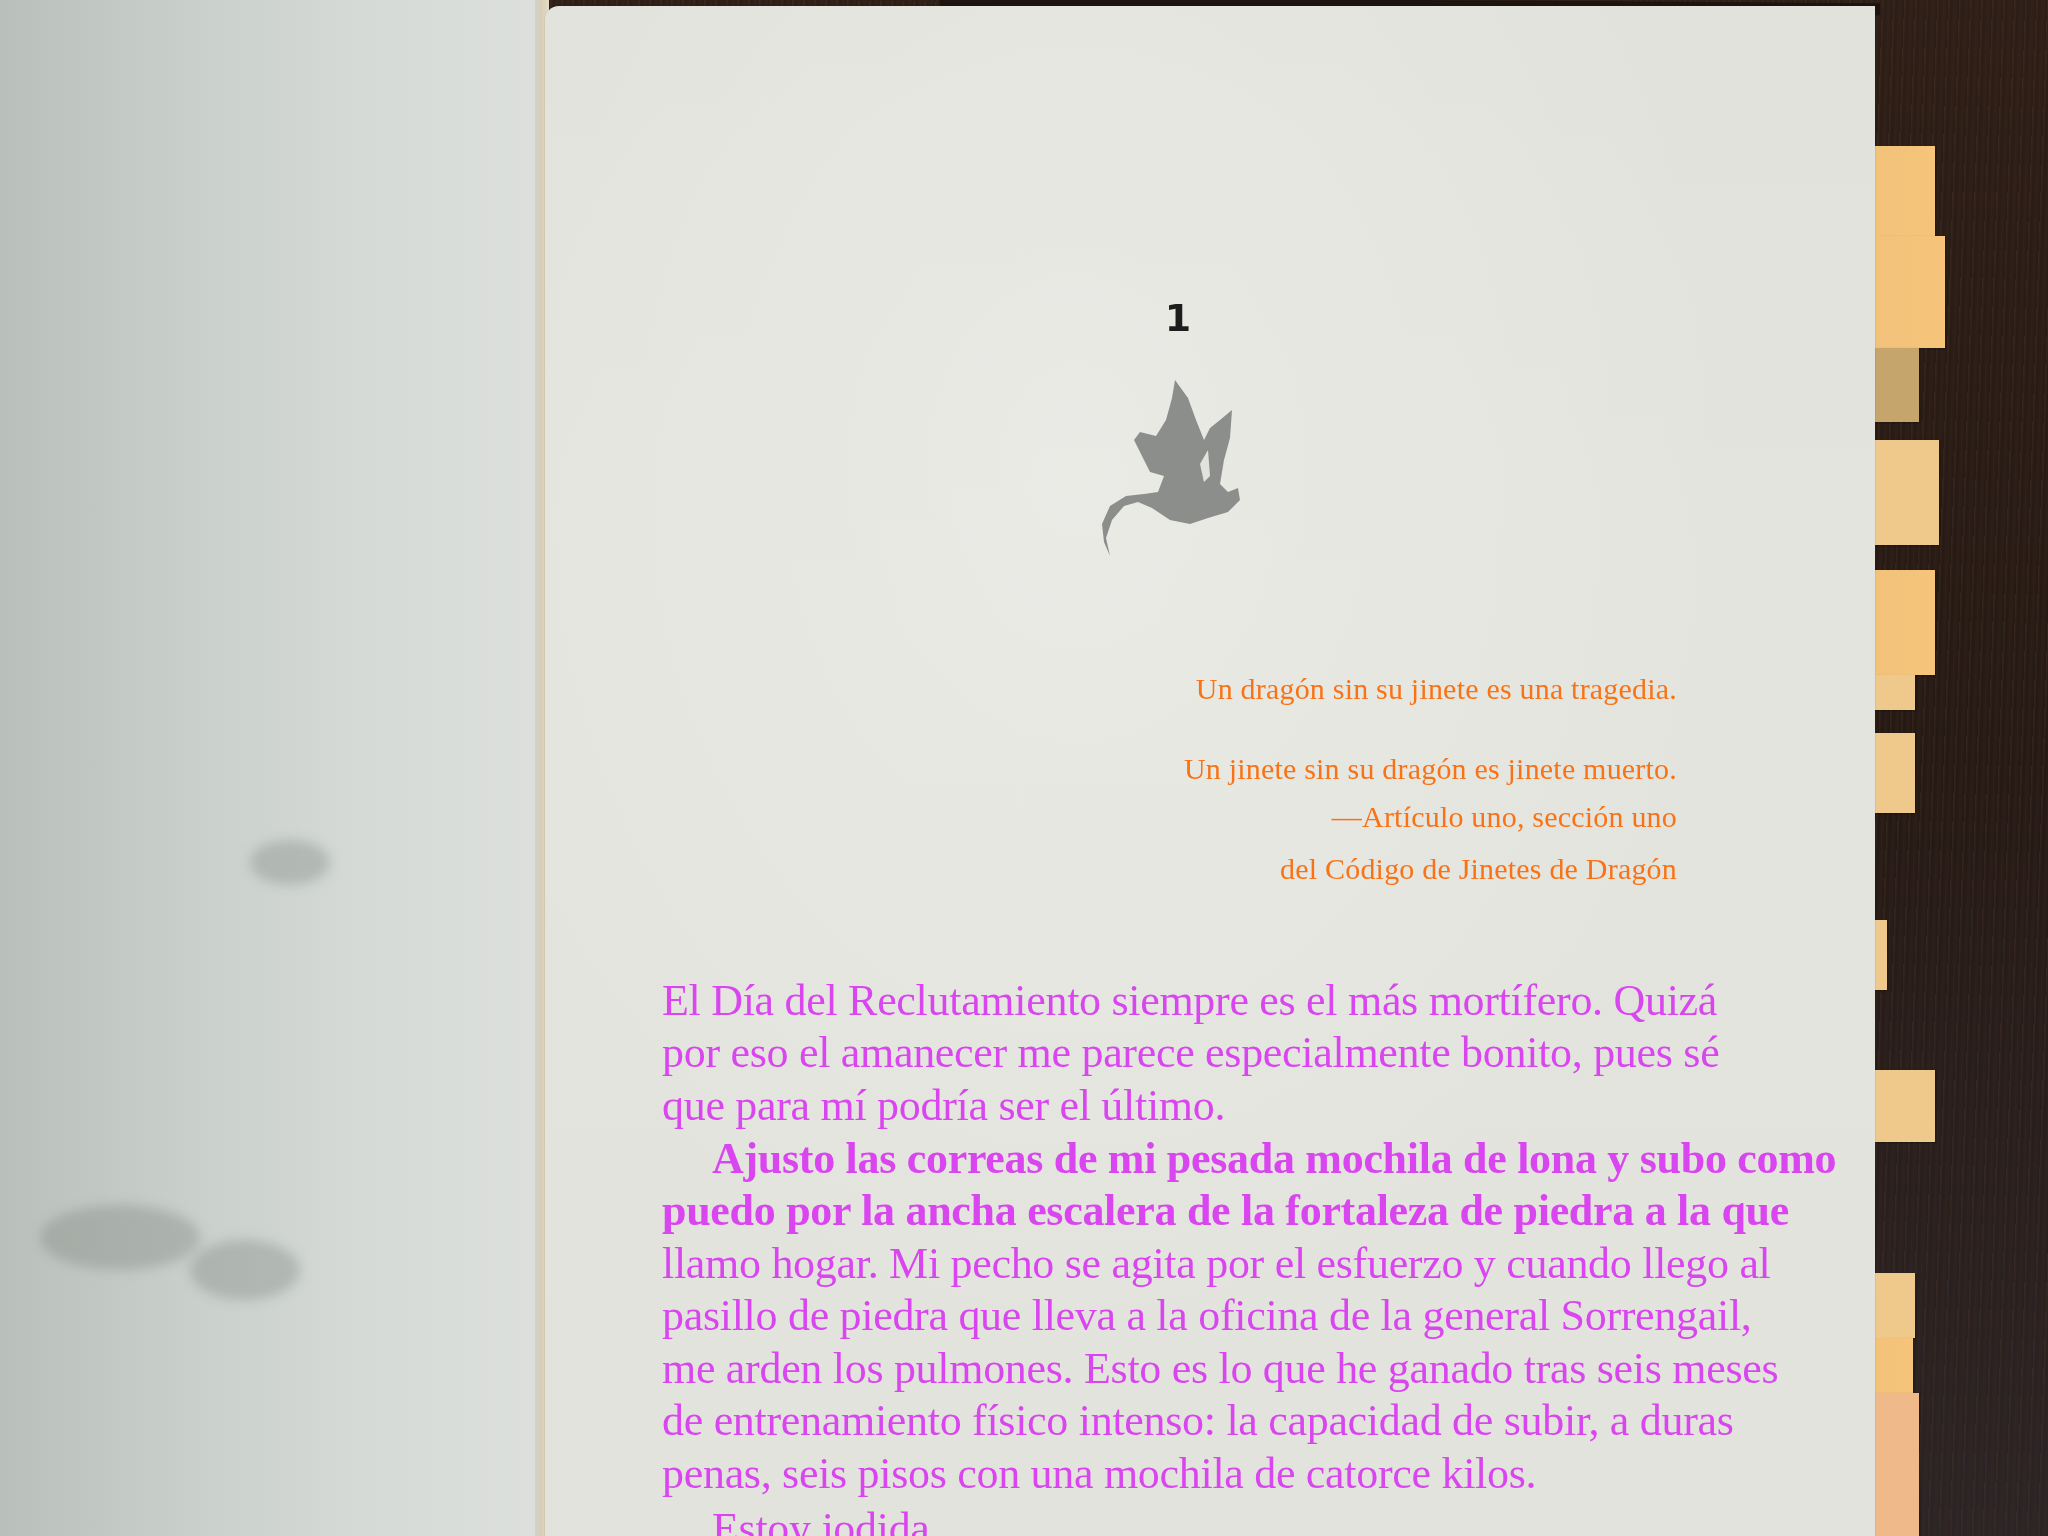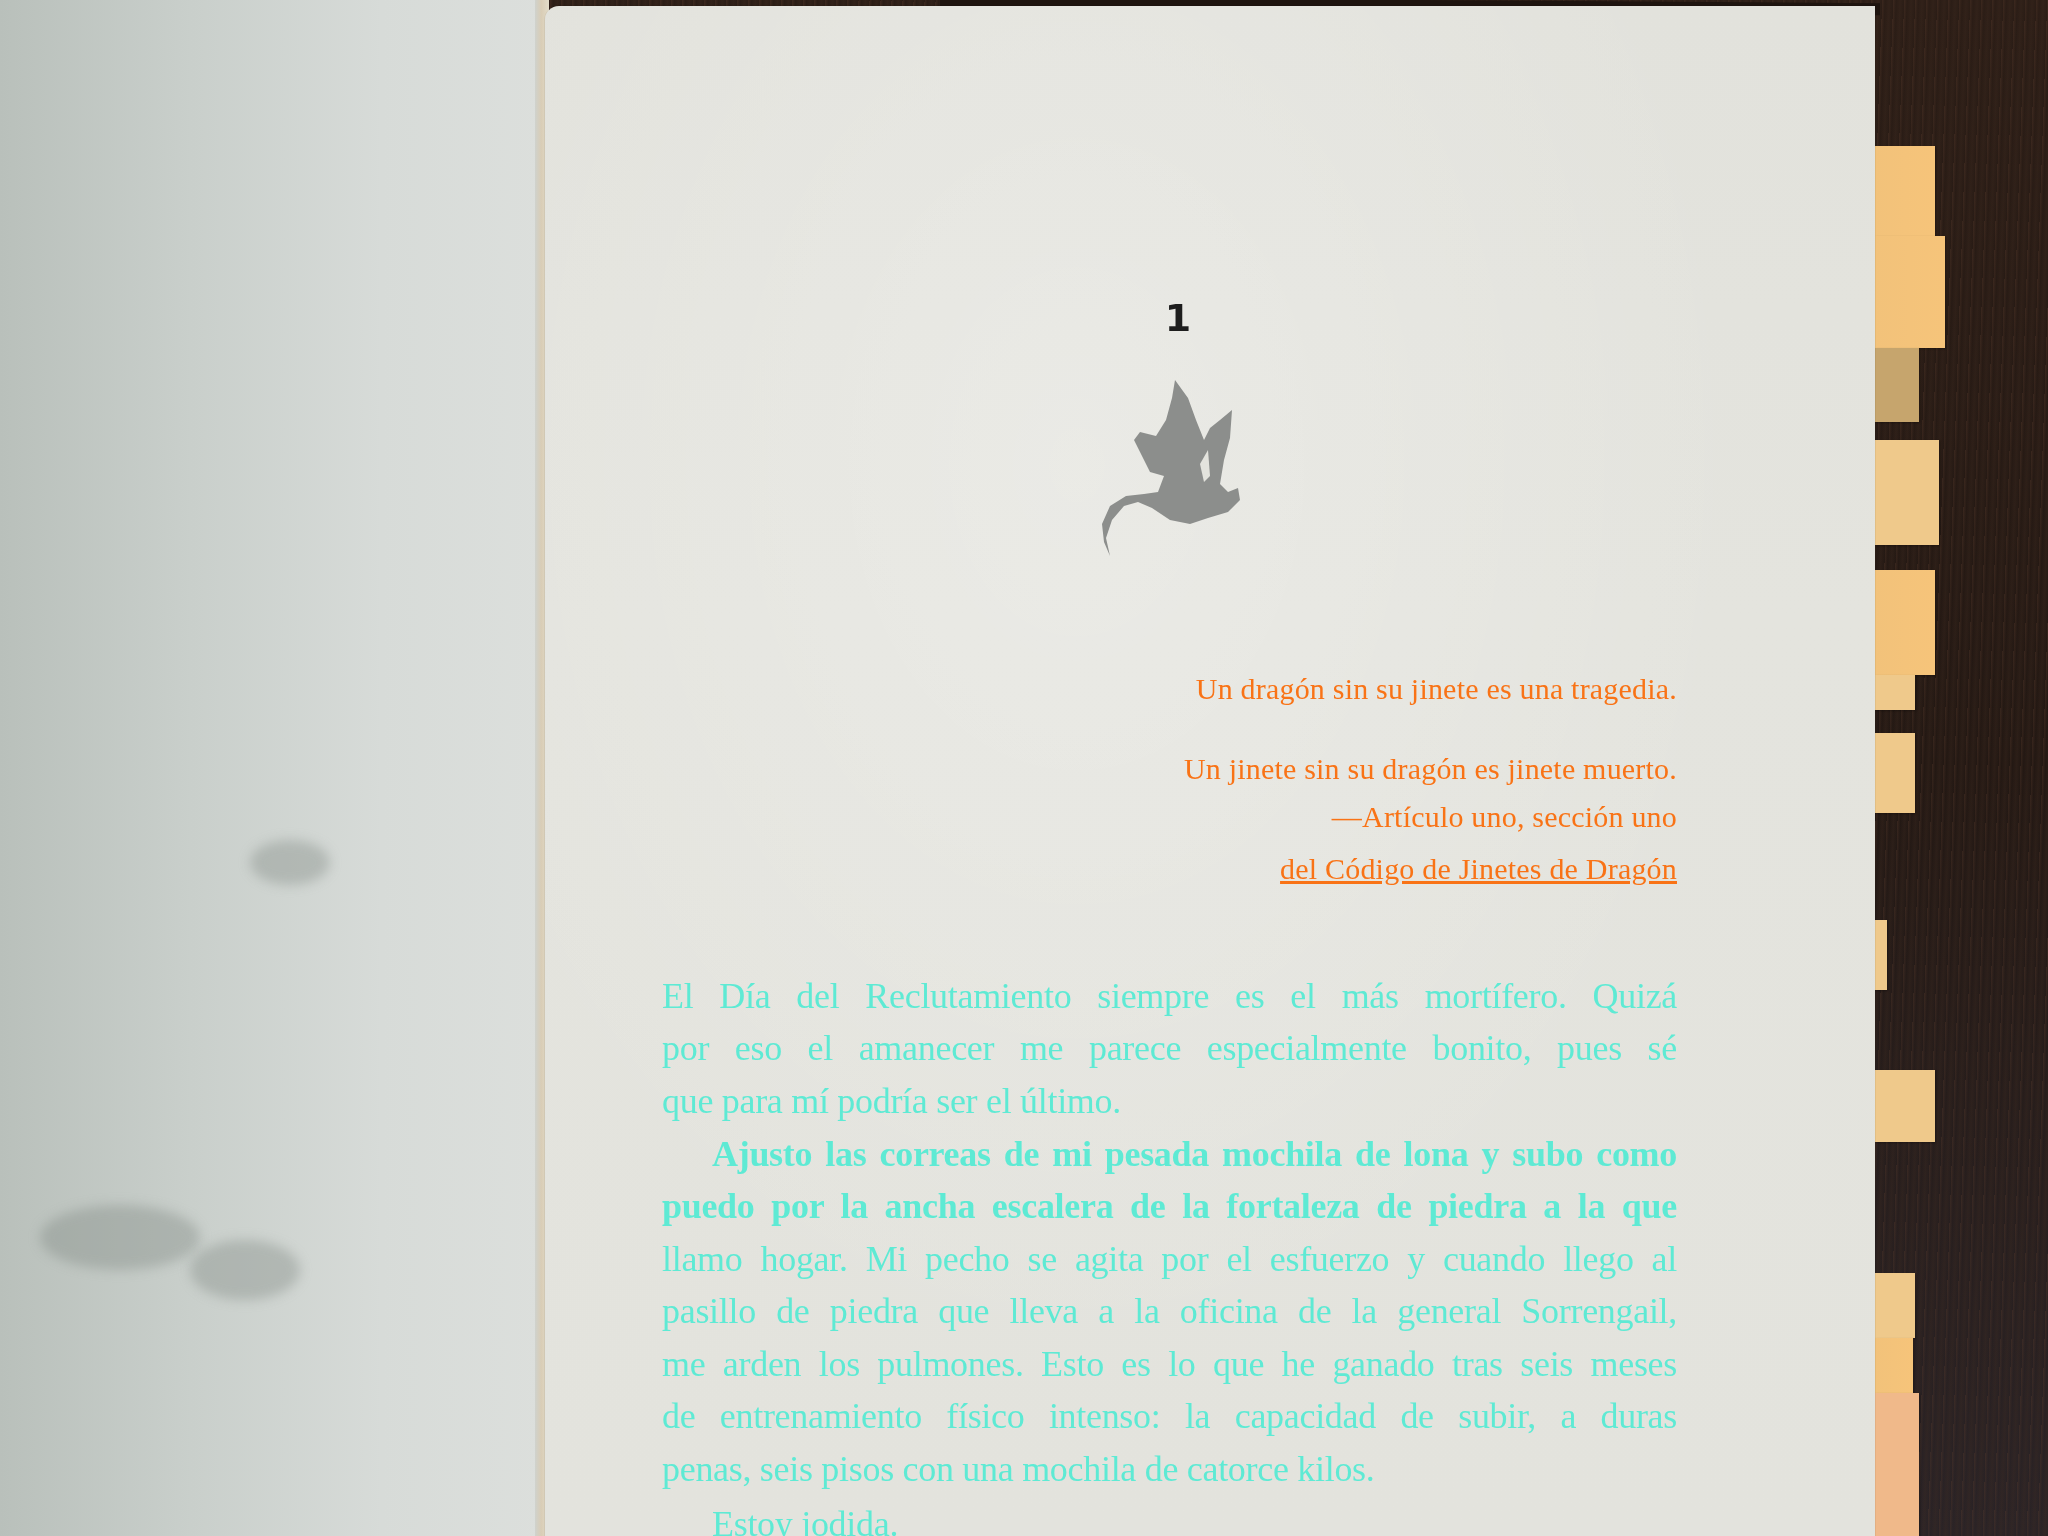--- a/index.html
+++ b/index.html
@@ -48,21 +48,21 @@
   .chapter-num {
     position:absolute; left:1158px; top:296px; width:40px; text-align:center;
     font-family:"DejaVu Sans", sans-serif; font-weight:bold; font-size:38px; color:#1d1d1d;
   }
   .dragon { position:absolute; left:1100px; top:380px; width:165px; height:180px; }
   .epigraph {
     position:absolute; right:371px; text-align:center;
     font-size:30px; color:#f97316; white-space:nowrap; letter-spacing:0.2px;
   }
   .body-line {
-    position:absolute; left:662px; width:1015px; font-size:36px; color:#5eead4;
+    position:absolute; left:662px; width:1015px; font-size:44px; color:#d946ef;
     white-space:nowrap; text-align:justify; text-align-last:justify; letter-spacing:-0.3px;
   }
   .body-line.last { text-align-last:left; }
   .body-line.indent { left:712px; width:965px; }
 </style>
 </head>
 <body>
 
 <div class="wood"></div>
 
@@ -93,21 +93,21 @@
 <div class="chapter-num">1</div>
 
 <svg class="dragon" viewBox="0 0 165 180">
   <path fill="#8c8e8c" d="M75 0 L88 18 L96 40 L104 60 L110 48 L120 40 L132 30 L130 58 L124 80 L120 104 L128 112 L138 108 L140 120 L128 132 L108 138 L90 144 L70 140 L52 128 L38 122 L24 126 L12 140 L6 158 L10 176 L4 162 L2 144 L10 126 L26 116 L44 114 L58 112 L64 96 L50 92 L42 76 L34 60 L40 52 L56 56 L66 40 L72 18 Z"></path>
   <path fill="#e3e3dd" d="M100 84 L108 70 L110 96 L104 102 Z"></path>
 </svg>
 
 <div class="epigraph" style="top:672px;">Un dragón sin su jinete es una tragedia.</div>
 <div class="epigraph" style="top:720px;margin-top:32px;">Un jinete sin su dragón es jinete muerto.</div>
 <div class="epigraph" style="top:800px;">—Artículo uno, sección uno</div>
-<div class="epigraph" style="top:852px;text-decoration:underline;">del Código de Jinetes de Dragón</div>
+<div class="epigraph" style="top:852px;">del Código de Jinetes de Dragón</div>
 
 <div class="body-line" style="top:975px;">El Día del Reclutamiento siempre es el más mortífero. Quizá</div>
 <div class="body-line" style="top:1027px;">por eso el amanecer me parece especialmente bonito, pues sé</div>
 <div class="body-line last" style="top:1080px;">que para mí podría ser el último.</div>
 <div class="body-line indent" style="top:1133px;font-weight:bold;">Ajusto las correas de mi pesada mochila de lona y subo como</div>
 <div class="body-line" style="top:1185px;font-weight:bold;">puedo por la ancha escalera de la fortaleza de piedra a la que</div>
 <div class="body-line" style="top:1238px;">llamo hogar. Mi pecho se agita por el esfuerzo y cuando llego al</div>
 <div class="body-line" style="top:1290px;">pasillo de piedra que lleva a la oficina de la general Sorrengail,</div>
 <div class="body-line" style="top:1343px;">me arden los pulmones. Esto es lo que he ganado tras seis meses</div>
 <div class="body-line" style="top:1395px;">de entrenamiento físico intenso: la capacidad de subir, a duras</div>

